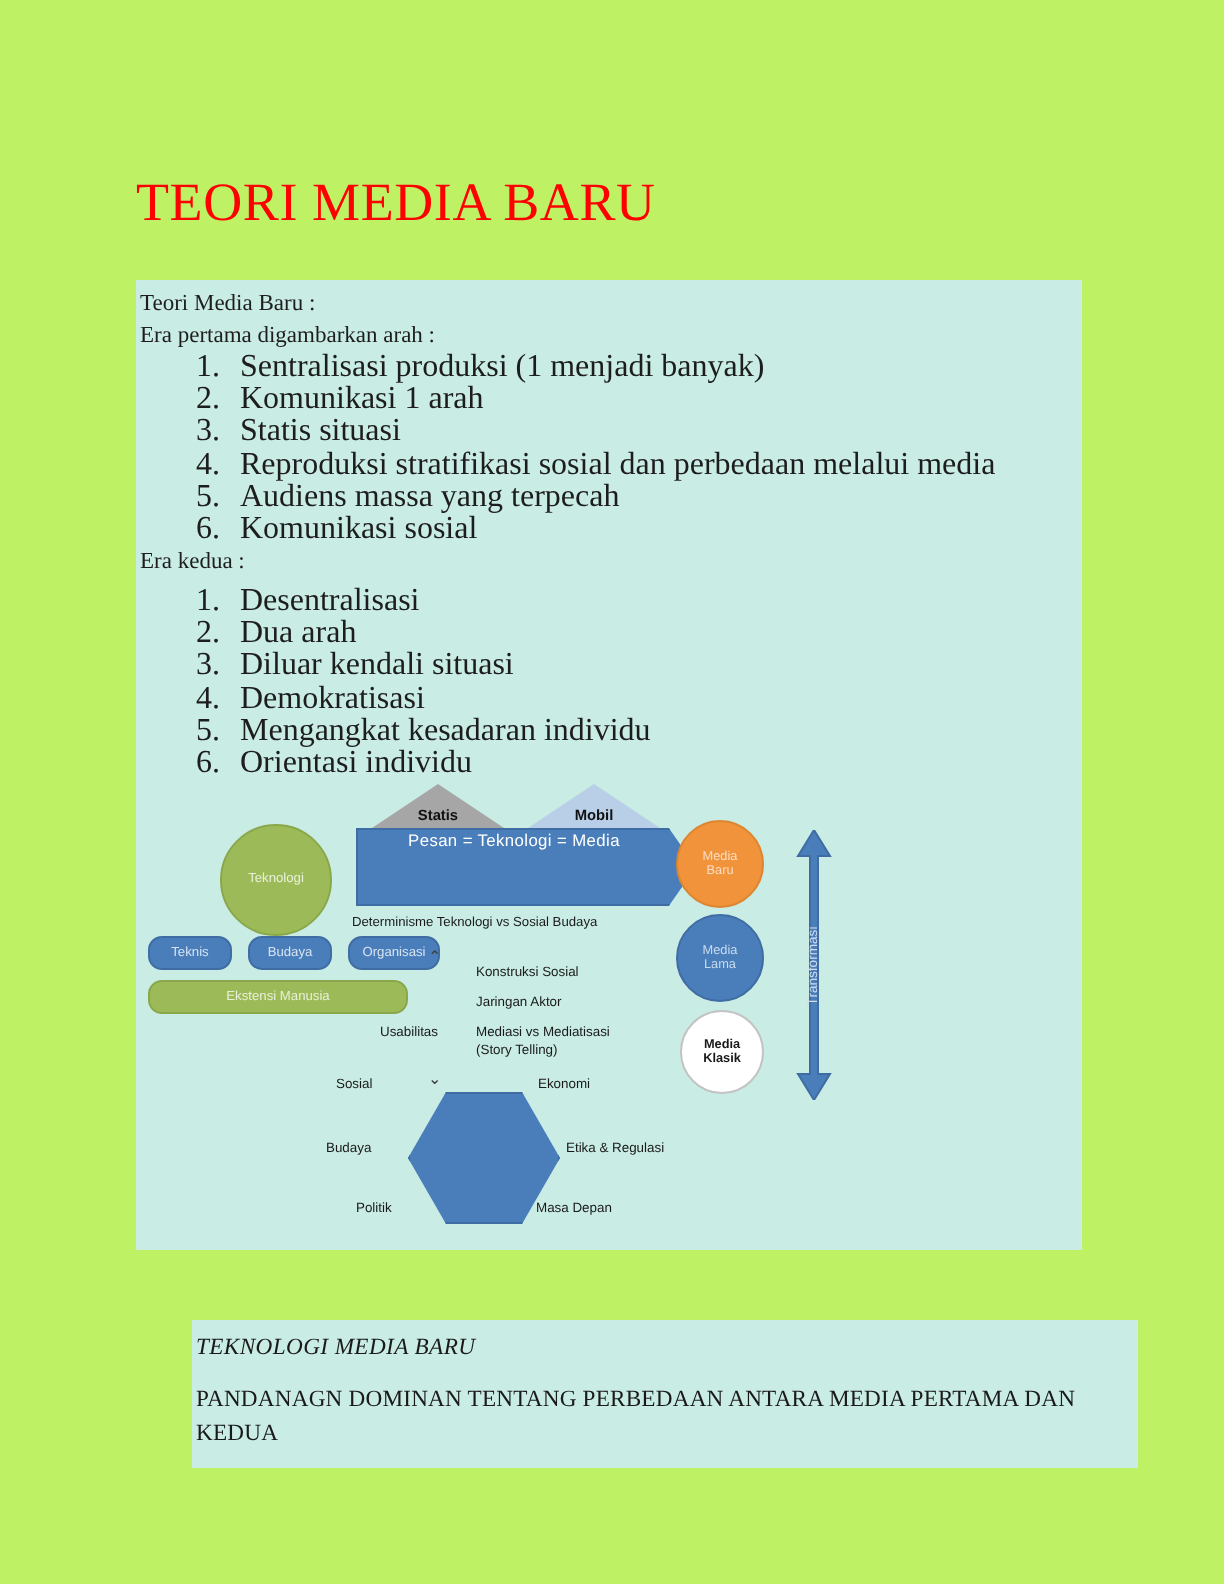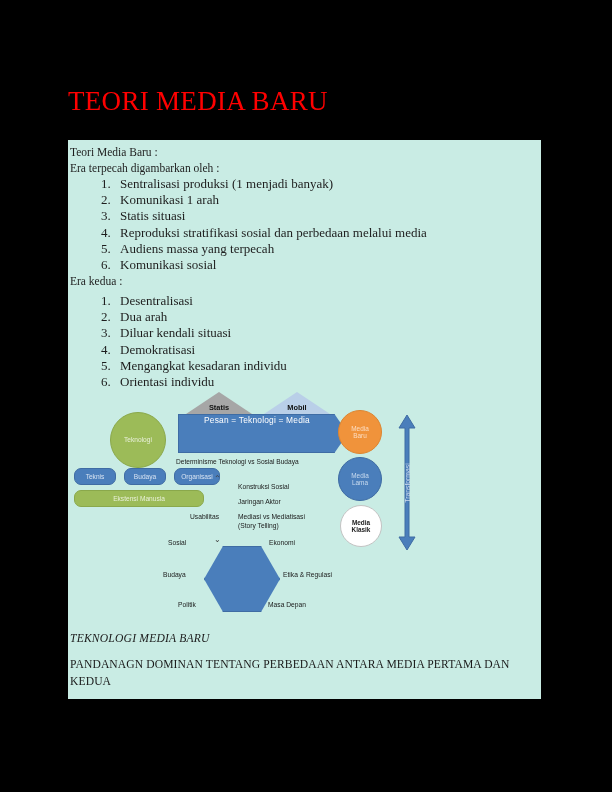--- a/index.html
+++ b/index.html
@@ -11,21 +11,21 @@
     width: 612px;
     height: 792px;
     position: relative;
     font-family: "Liberation Serif", serif;
     color: #1a1a1a;
     overflow: hidden;
   }
   .page {
     position: absolute;
     inset: 0;
-    background: #000000;
+    background: #bef264;
   }
   
   .doc-title {
     position: absolute;
     left: 68px;
     top: 68px;
     font-family: "Liberation Serif", serif;
     font-size: 27px;
     font-weight: normal;
     color: #ff0000;
@@ -36,35 +36,35 @@
   .tealblock {
     position: absolute;
     left: 68px;
     width: 473px;
     background: #c9ece4;
     box-sizing: border-box;
   }
   #block-one { top: 140px; padding: 4px 15px 3px 0; }
   #block-two { top: 288px; padding: 5px 0 4px 0; }
   #block-diagram { top: 390px; padding: 0; }
-  #block-caption { top: 625px; padding: 6px 0 9px 0; }
+  #block-caption { top: 660px; padding: 6px 0 9px 0; margin-left: 28px; }
 
   .para {
     font-size: 11.5px;
     line-height: 16px;
     padding-left: 2px;
     color: #1d1d1d;
   }
   ol.numlist {
     margin: 0;
     padding: 0 0 0 46px;
     list-style-position: outside;
   }
   ol.numlist li {
-    font-size: 13px;
+    font-size: 16px;
     line-height: 16.2px;
     color: #1d1d1d;
     padding-left: 6px;
     font-family: Liberation Serif, serif;
   }
   .caption-italic {
     font-style: italic;
     font-size: 11.6px;
     line-height: 16px;
     padding-left: 2px;
@@ -199,21 +199,21 @@
 </style>
 </head>
 <body>
 
 <div class="page">
 
   <h1 class="doc-title">TEORI MEDIA BARU</h1>
 
   <div class="tealblock" id="block-one">
     <div class="para">Teori Media Baru :</div>
-    <div class="para">Era terpecah digambarkan oleh :</div>
+    <div class="para">Era pertama digambarkan arah :</div>
     <ol class="numlist">
       <li>Sentralisasi produksi (1 menjadi banyak)</li>
       <li>Komunikasi 1 arah</li>
       <li>Statis situasi</li>
       <li>Reproduksi stratifikasi sosial dan perbedaan melalui media</li>
       <li>Audiens massa yang terpecah</li>
       <li>Komunikasi sosial</li>
     </ol>
     <div class="para">Era kedua :</div>
   </div>

